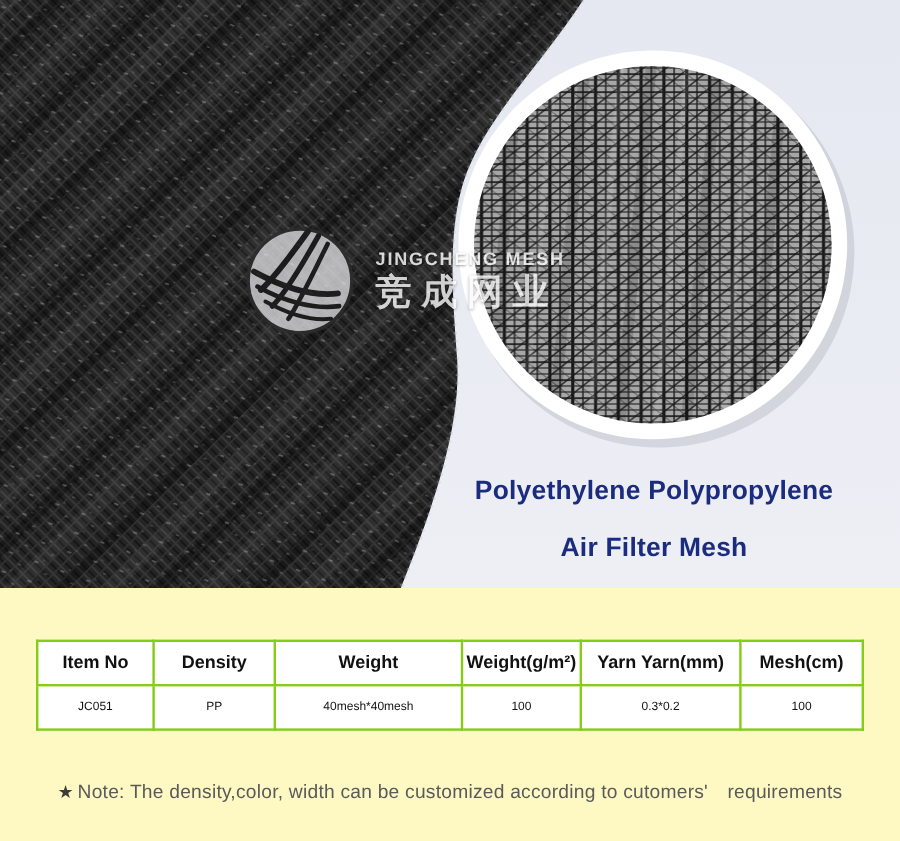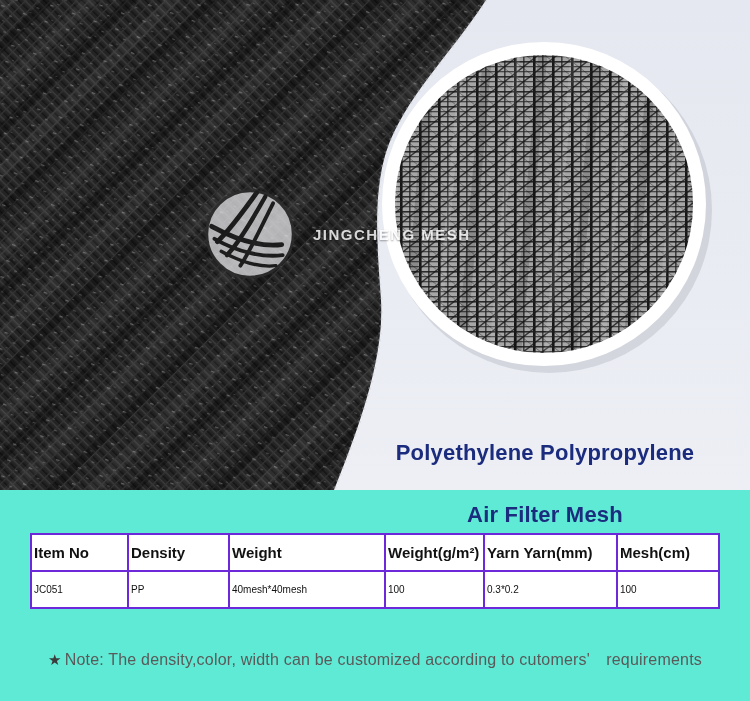--- a/index.html
+++ b/index.html
@@ -1,17 +1,17 @@
 <!DOCTYPE html>
 <html><head>
 <meta charset="utf-8">
 <style>
   html,body{margin:0;padding:0;background:#ffffff;}
   .canvas{
-    position:relative;width:750px;height:701px;background:#5eead4;overflow:hidden;
+    position:relative;width:750px;height:701px;background:#fef9c3;overflow:hidden;
     font-family:"Liberation Sans","DejaVu Sans",sans-serif;
   }
   
   .photo{
     position:absolute;left:0;top:0;width:750px;height:490px;
     background:linear-gradient(180deg,#e6e8f1 0%,#eaecf3 60%,#edeff5 100%);
   }
   .photo-art{position:absolute;left:0;top:0;display:block;}
   
   .watermark{
@@ -26,30 +26,29 @@
   }
   .wm-cn{
     font-size:30px;font-weight:bold;letter-spacing:8px;color:rgba(255,255,255,.93);
     text-shadow:0 1px 3px rgba(0,0,0,.4);margin-top:3px;white-space:nowrap;line-height:1.05;
   }
   
   .titles{position:absolute;left:380px;top:397px;width:330px;text-align:center;}
   .title-line{
     font-size:22px;font-weight:bold;color:#1b2c7e;line-height:1.05;letter-spacing:.2px;
     white-space:nowrap;
-    margin-top:44px;
   }
-  .title-line + .title-line{margin-top:39px;}
+  .title-line + .title-line{margin-top:24px;}
   
   .spec-table{
     position:absolute;left:30px;top:533px;width:688px;
     border-collapse:collapse;table-layout:fixed;background:#ffffff;
   }
   .spec-table th,.spec-table td{
-    border:2px solid #6d28d9;text-align:left;vertical-align:middle;
+    border:2px solid #84cc16;text-align:center;vertical-align:middle;
     height:35px;padding:0 2px;color:#111111;overflow:hidden;
   }
   .spec-table th{font-size:15px;font-weight:bold;}
   .spec-table td{font-size:10px;font-weight:normal;}
   
   .note{
     position:absolute;left:48px;top:650px;font-size:16px;color:#5a5a5a;
     letter-spacing:.2px;white-space:nowrap;
   }
   .note .star{color:#3c3c3c;margin-right:3px;font-size:15px;}
@@ -115,20 +114,21 @@
           <path d="M57,7  C42,28 27,48 16,58" stroke-width="5"></path>
           <path d="M66,11 C52,36 38,60 26,72" stroke-width="4.5"></path>
           <path d="M74,18 C62,42 50,68 40,83" stroke-width="4"></path>
           <path d="M10,42 C32,54 58,64 83,61" stroke-width="5"></path>
           <path d="M13,55 C36,68 62,75 84,72" stroke-width="4"></path>
           <path d="M20,68 C40,79 60,85 77,83" stroke-width="3.5"></path>
         </g>
       </svg>
       <div class="wm-text">
         <div class="wm-en">JINGCHENG MESH</div>
+        <div class="wm-cn">竞成网业</div>
       </div>
     </div>
 
     <div class="titles">
       <div class="title-line">Polyethylene Polypropylene</div>
       <div class="title-line">Air Filter Mesh</div>
     </div>
   </div>
 
   <table class="spec-table">

